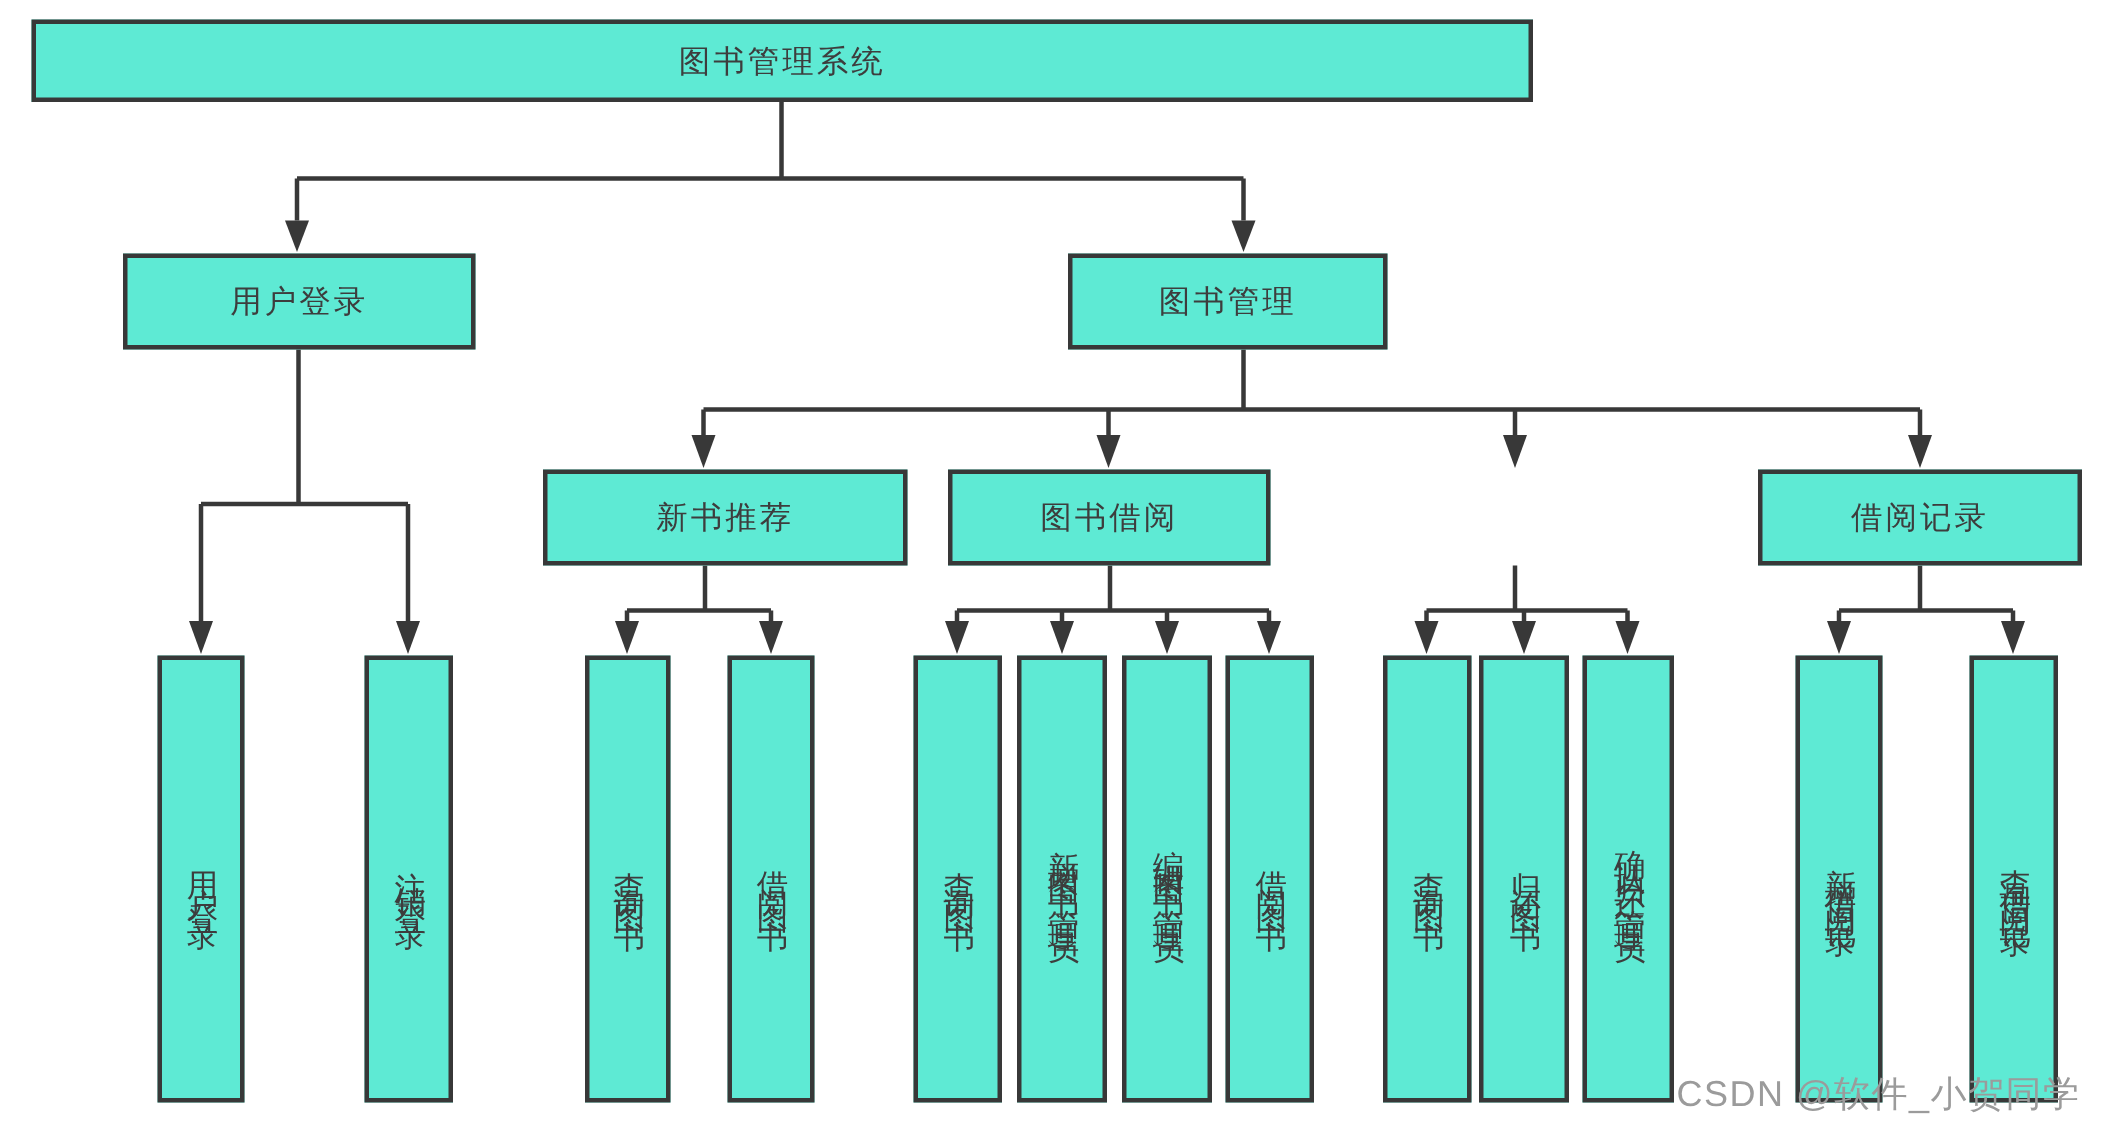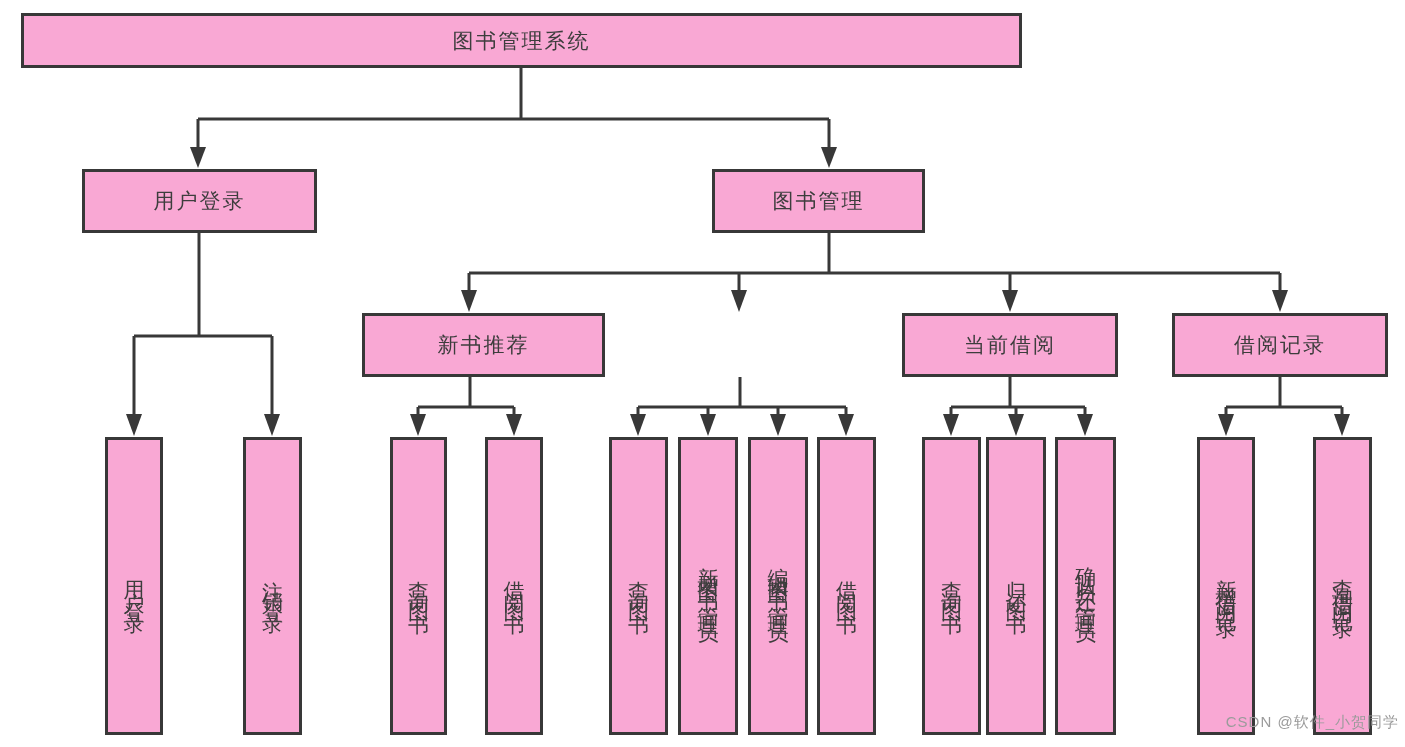--- a/index.html
+++ b/index.html
@@ -13,43 +13,43 @@
   }
   .wires {
     position: absolute;
     left: 0; top: 0;
     width: 1405px; height: 747px;
   }
   .box {
     position: absolute;
     box-sizing: border-box;
     border: 3px solid #383838;
-    background: #f9a8d4;
+    background: #5eead4;
     color: #3d3d3d;
     display: flex;
     align-items: center;
     justify-content: center;
     font-size: 21px;
     letter-spacing: 2px;
     text-align: center;
     white-space: nowrap;
   }
   .leaf {
     writing-mode: vertical-rl;
     text-orientation: mixed;
     letter-spacing: 11px;
     font-size: 21px;
     white-space: normal;
   }
   .leaf.long { letter-spacing: 8px; }
   .watermark {
     position: absolute;
-    right: 6px;
+    right: 18px;
     top: 713px;
-    font-size: 15px;
+    font-size: 24px;
     letter-spacing: 1px;
     color: #9b9b9b;
   }
 </style>
 </head>
 <body>
 
 <div class="canvas">
 
   <svg class="wires" viewBox="0 0 1405 747" xmlns="http://www.w3.org/2000/svg">
@@ -91,21 +91,21 @@
       <path d="M1334 414 L1350 414 L1342 436 Z"></path>
     </g>
   </svg>
 
   <div class="box" style="left:21px; top:13px; width:1001px; height:55px;">图书管理系统</div>
 
   <div class="box" style="left:82px; top:169px; width:235px; height:64px;">用户登录</div>
   <div class="box" style="left:712px; top:169px; width:213px; height:64px;">图书管理</div>
 
   <div class="box" style="left:362px; top:313px; width:243px; height:64px;">新书推荐</div>
-  <div class="box" style="left:902px; top:313px; width:216px; height:64px;">当前借阅</div>
+  <div class="box" style="left:632px; top:313px; width:215px; height:64px;">图书借阅</div>
   <div class="box" style="left:1172px; top:313px; width:216px; height:64px;">借阅记录</div>
 
   <div class="box leaf" style="left:105px; top:437px; width:58px; height:298px;">用户登录</div>
   <div class="box leaf" style="left:243px; top:437px; width:59px; height:298px;">注销登录</div>
 
   <div class="box leaf" style="left:390px; top:437px; width:57px; height:298px;">查询图书</div>
   <div class="box leaf" style="left:485px; top:437px; width:58px; height:298px;">借阅图书</div>
 
   <div class="box leaf" style="left:609px; top:437px; width:59px; height:298px;">查询图书</div>
   <div class="box leaf long" style="left:678px; top:437px; width:60px; height:298px;">新增图书（管理员）</div>

